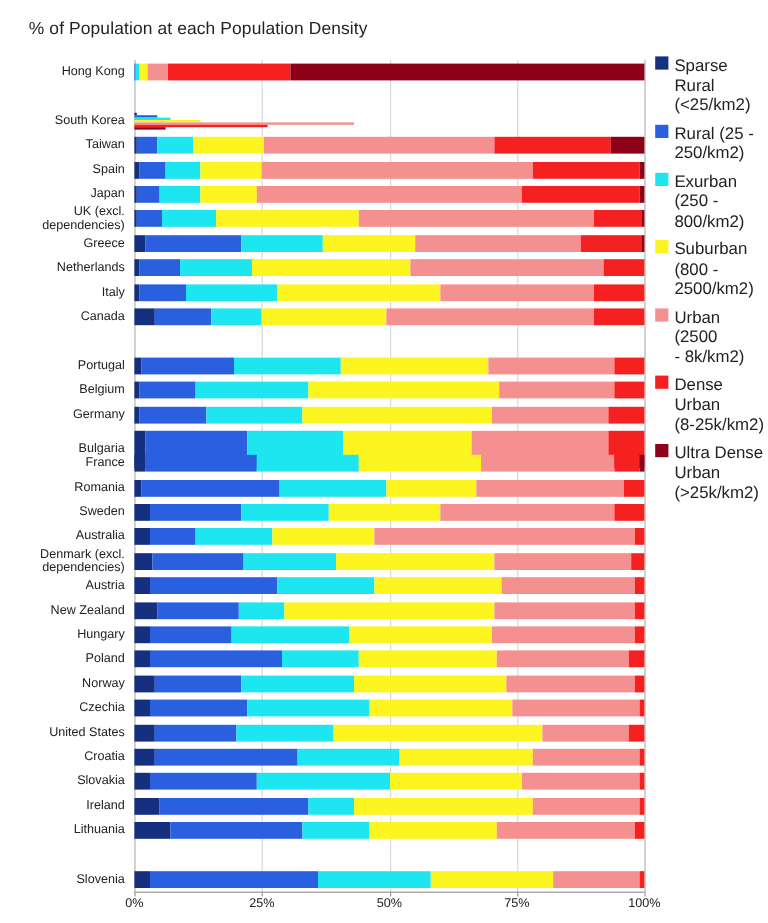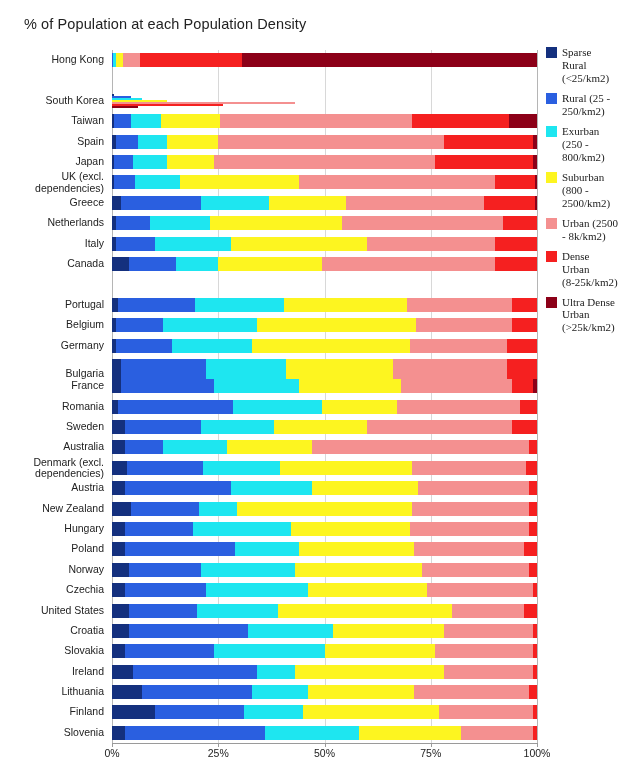--- a/index.html
+++ b/index.html
@@ -116,25 +116,24 @@
     margin-bottom: 7px;
   }
   .legend-swatch {
     width: 11px;
     height: 11px;
     flex: 0 0 11px;
     margin-top: 1px;
     margin-right: 5px;
   }
   .legend-label {
-    font-size: 11px;
+    font-size: 14px;
     line-height: 1.18;
     color: #222;
     white-space: pre-line;
-    font-family: Liberation Serif, serif;
   }
 </style>
 </head>
 <body>
 
 <div id="chart-root">
 
   <div class="chart-title">% of Population at each Population Density</div>
 
   <div class="plot-area">
@@ -417,29 +416,20 @@
           <div class="seg" style="width: 4.25px; background: rgb(245, 32, 32);"></div>
         </div>
         <div class="row" style="top: 635.044px; height: 14px;">
           <div class="row-label">Lithuania</div>
           <div class="seg" style="width: 29.75px; background: rgb(20, 48, 126);"></div>
           <div class="seg" style="width: 110.5px; background: rgb(42, 95, 224);"></div>
           <div class="seg" style="width: 55.25px; background: rgb(30, 230, 240);"></div>
           <div class="seg" style="width: 106.25px; background: rgb(253, 245, 32);"></div>
           <div class="seg" style="width: 114.75px; background: rgb(244, 144, 144);"></div>
           <div class="seg" style="width: 8.5px; background: rgb(245, 32, 32);"></div>
-        </div>
-        <div class="row" style="top: 655.426px; height: 14px;">
-          <div class="row-label">Finland</div>
-          <div class="seg" style="width: 42.5px; background: rgb(20, 48, 126);"></div>
-          <div class="seg" style="width: 89.25px; background: rgb(42, 95, 224);"></div>
-          <div class="seg" style="width: 59.5px; background: rgb(30, 230, 240);"></div>
-          <div class="seg" style="width: 136px; background: rgb(253, 245, 32);"></div>
-          <div class="seg" style="width: 93.5px; background: rgb(244, 144, 144);"></div>
-          <div class="seg" style="width: 4.25px; background: rgb(245, 32, 32);"></div>
         </div>
         <div class="row" style="top: 675.809px; height: 14px;">
           <div class="row-label">Slovenia</div>
           <div class="seg" style="width: 12.75px; background: rgb(20, 48, 126);"></div>
           <div class="seg" style="width: 140.25px; background: rgb(42, 95, 224);"></div>
           <div class="seg" style="width: 93.5px; background: rgb(30, 230, 240);"></div>
           <div class="seg" style="width: 102px; background: rgb(253, 245, 32);"></div>
           <div class="seg" style="width: 72.25px; background: rgb(244, 144, 144);"></div>
           <div class="seg" style="width: 4.25px; background: rgb(245, 32, 32);"></div>
         </div>

